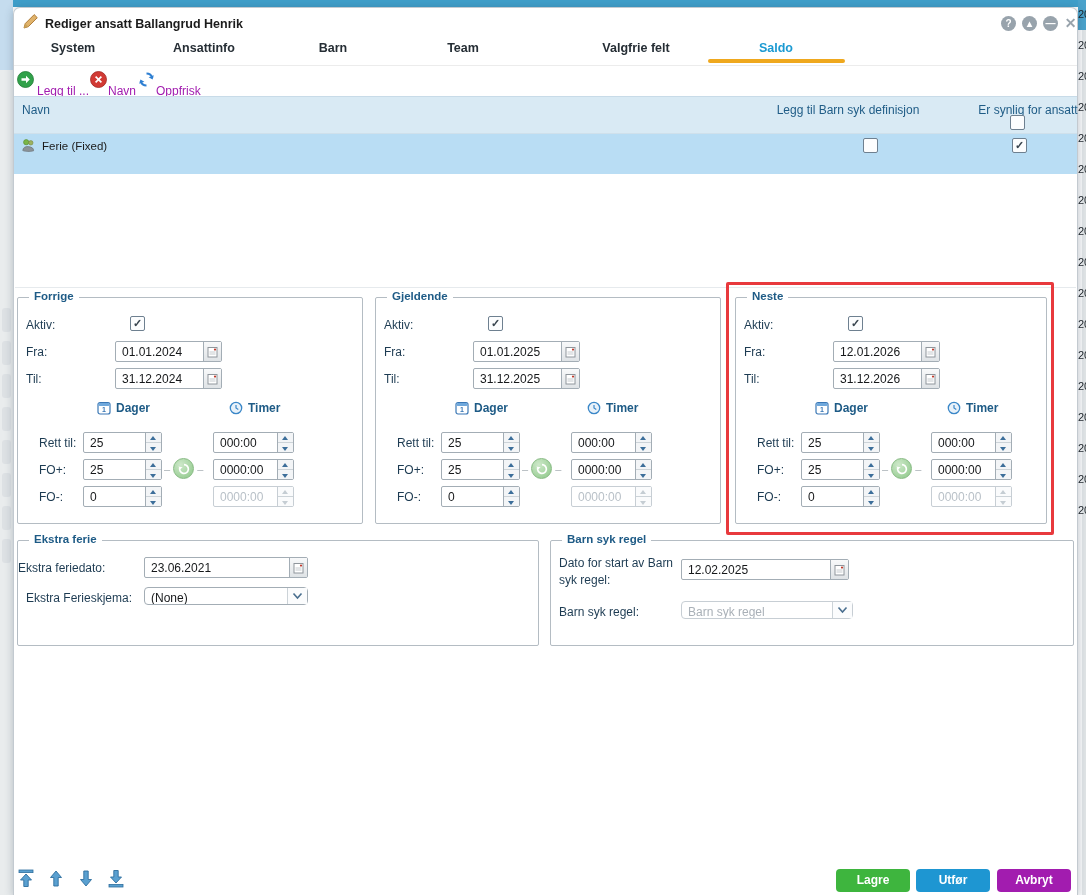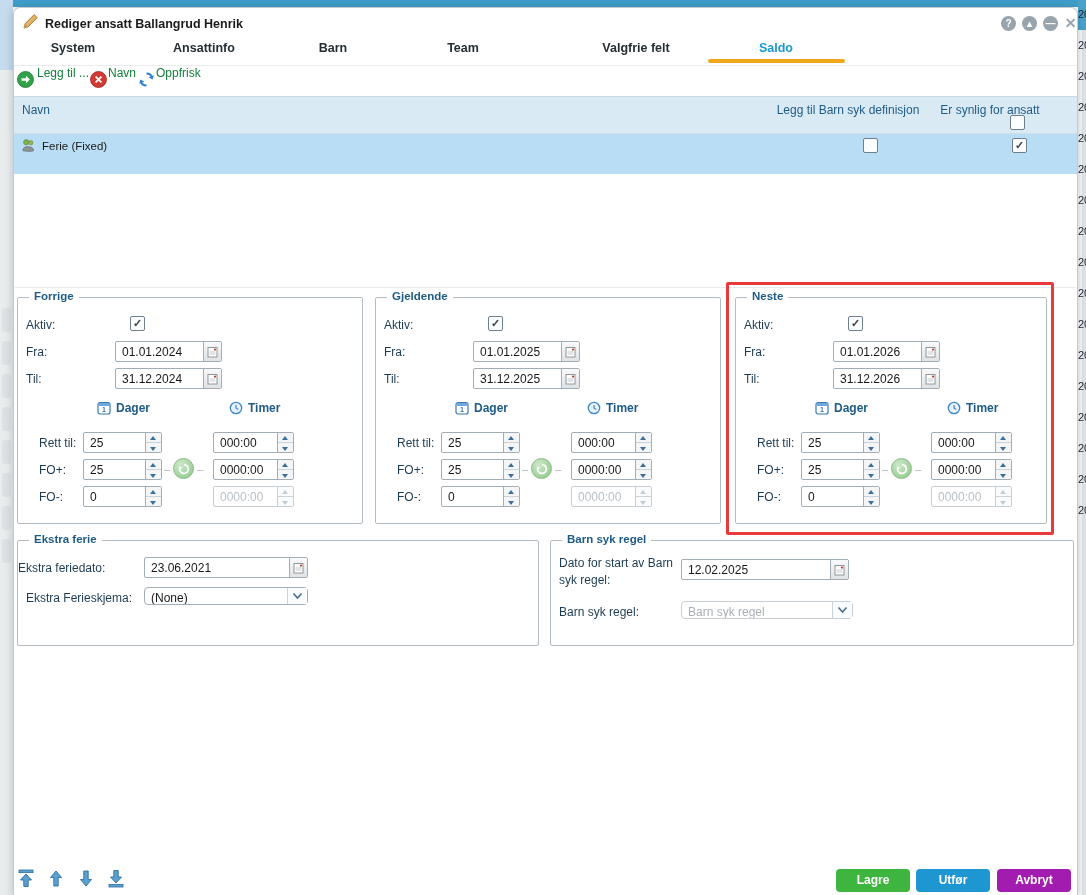--- a/index.html
+++ b/index.html
@@ -31,21 +31,21 @@
   
   .tab { position:absolute; top:33px; transform:translateX(-50%); font-size:12.5px;
     font-weight:bold; color:#262e35; white-space:nowrap; cursor:default; }
   .tab.active { color:#1b9ad2; }
   #tab-underline { position:absolute; left:694px; top:51px; width:137px; height:4px;
     border-radius:2px; background:#efa81e; }
   #tabline { position:absolute; left:0; top:57px; width:1063px; height:1px; background:#ececec; }
 
   
   .tb-icon { position:absolute; top:63px; }
-  .tb-label { position:absolute; top:58px; font-size:12px; color:#15803d; }
+  .tb-label { position:absolute; top:76px; font-size:12px; color:#a21caf; }
 
   
   #thead { position:absolute; left:0; top:88px; width:1063px; height:38px; background:#d9eaf4;
     border-top:1px solid #c8dbe8; border-bottom:1px solid #cfe0eb; }
   .th { position:absolute; font-size:12px; color:#1f5c86; white-space:nowrap; }
   #trow { position:absolute; left:0; top:126px; width:1063px; height:40px; background:#b9ddf4; }
   .cell-text { position:absolute; font-size:11.5px; color:#1b1b1b; }
 
   .checkbox { position:absolute; width:15px; height:15px; background:#fcfdfe;
     border:1px solid #6e8090; border-radius:2px; font-size:11px; line-height:13px;
@@ -185,21 +185,21 @@
       <path d="M15.8 4.2 L14.6 8.6 L10.6 6.3 Z" fill="#2e7fd2"></path>
       <path d="M8.5 14.4 a6 6 0 0 1 -5.8 -4.5" fill="none" stroke="#2e7fd2" stroke-width="2"></path>
       <path d="M1.2 12.8 L2.4 8.4 L6.4 10.7 Z" fill="#2e7fd2"></path>
     </svg>
   </span>
   <span class="tb-label" style="left:142px;">Oppfrisk</span>
 
   <div id="thead">
     <span class="th" style="left:8px; top:6px;">Navn</span>
     <span class="th" style="left:834px; top:6px; transform:translateX(-50%);">Legg til Barn syk definisjon</span>
-    <span class="th" style="left:976px; top:6px; transform:translateX(-50%);">Er synlig for ansatt</span>
+    <span class="th" style="left:1014px; top:6px; transform:translateX(-50%);">Er synlig for ansatt</span>
     <span class="checkbox" style="left:996px; top:18px;"></span>
   </div>
 
   <div id="trow">
     <span style="position:absolute; left:7px; top:4px;">
       <svg width="15" height="15" viewBox="0 0 15 15">
         <circle cx="5.2" cy="4.2" r="2.6" fill="#7ab648" stroke="#5c8f35" stroke-width="0.7"></circle>
         <circle cx="9.8" cy="4.8" r="2.2" fill="#9db25f" stroke="#74873d" stroke-width="0.6"></circle>
         <path d="M1.8 12.6 C1.8 9.4 5 8.2 7.4 8.6 C10.6 9 12.8 10.2 12.6 12.8 C9 13.8 4.4 13.6 1.8 12.6 Z" fill="#8b9399" stroke="#6b7278" stroke-width="0.7"></path>
       </svg>
@@ -400,21 +400,21 @@
         </span>
     </div>
   </div>
 
   <div class="fieldset" style="left:721px; top:289px; width:312px; height:227px;">
     <span class="legend">Neste</span>
     <span class="flabel" style="left:8px; top:20px;">Aktiv:</span>
     <span class="checkbox checked" style="left:112px; top:18px;">✓</span>
     <span class="flabel" style="left:8px; top:47px;">Fra:</span>
     <div class="datefield" style="left:97px; top:43px; width:107px;">
-      <span class="dateval">01.01.2026</span>
+      <span class="dateval">12.01.2026</span>
       <span class="datebtn">
         <svg width="11" height="12" viewBox="0 0 11 12">
             <rect x="1" y="1.5" width="9" height="9.5" fill="#fff" stroke="#8f969c"></rect>
             <circle cx="8" cy="3.6" r="1.1" fill="#c0392b"></circle>
             <path d="M2.5 6 h6 M2.5 8 h6" stroke="#b6bcc1" stroke-width="0.8"></path>
           </svg>
       </span>
     </div>
     <span class="flabel" style="left:8px; top:74px;">Til:</span>
     <div class="datefield" style="left:97px; top:70px; width:107px;">

